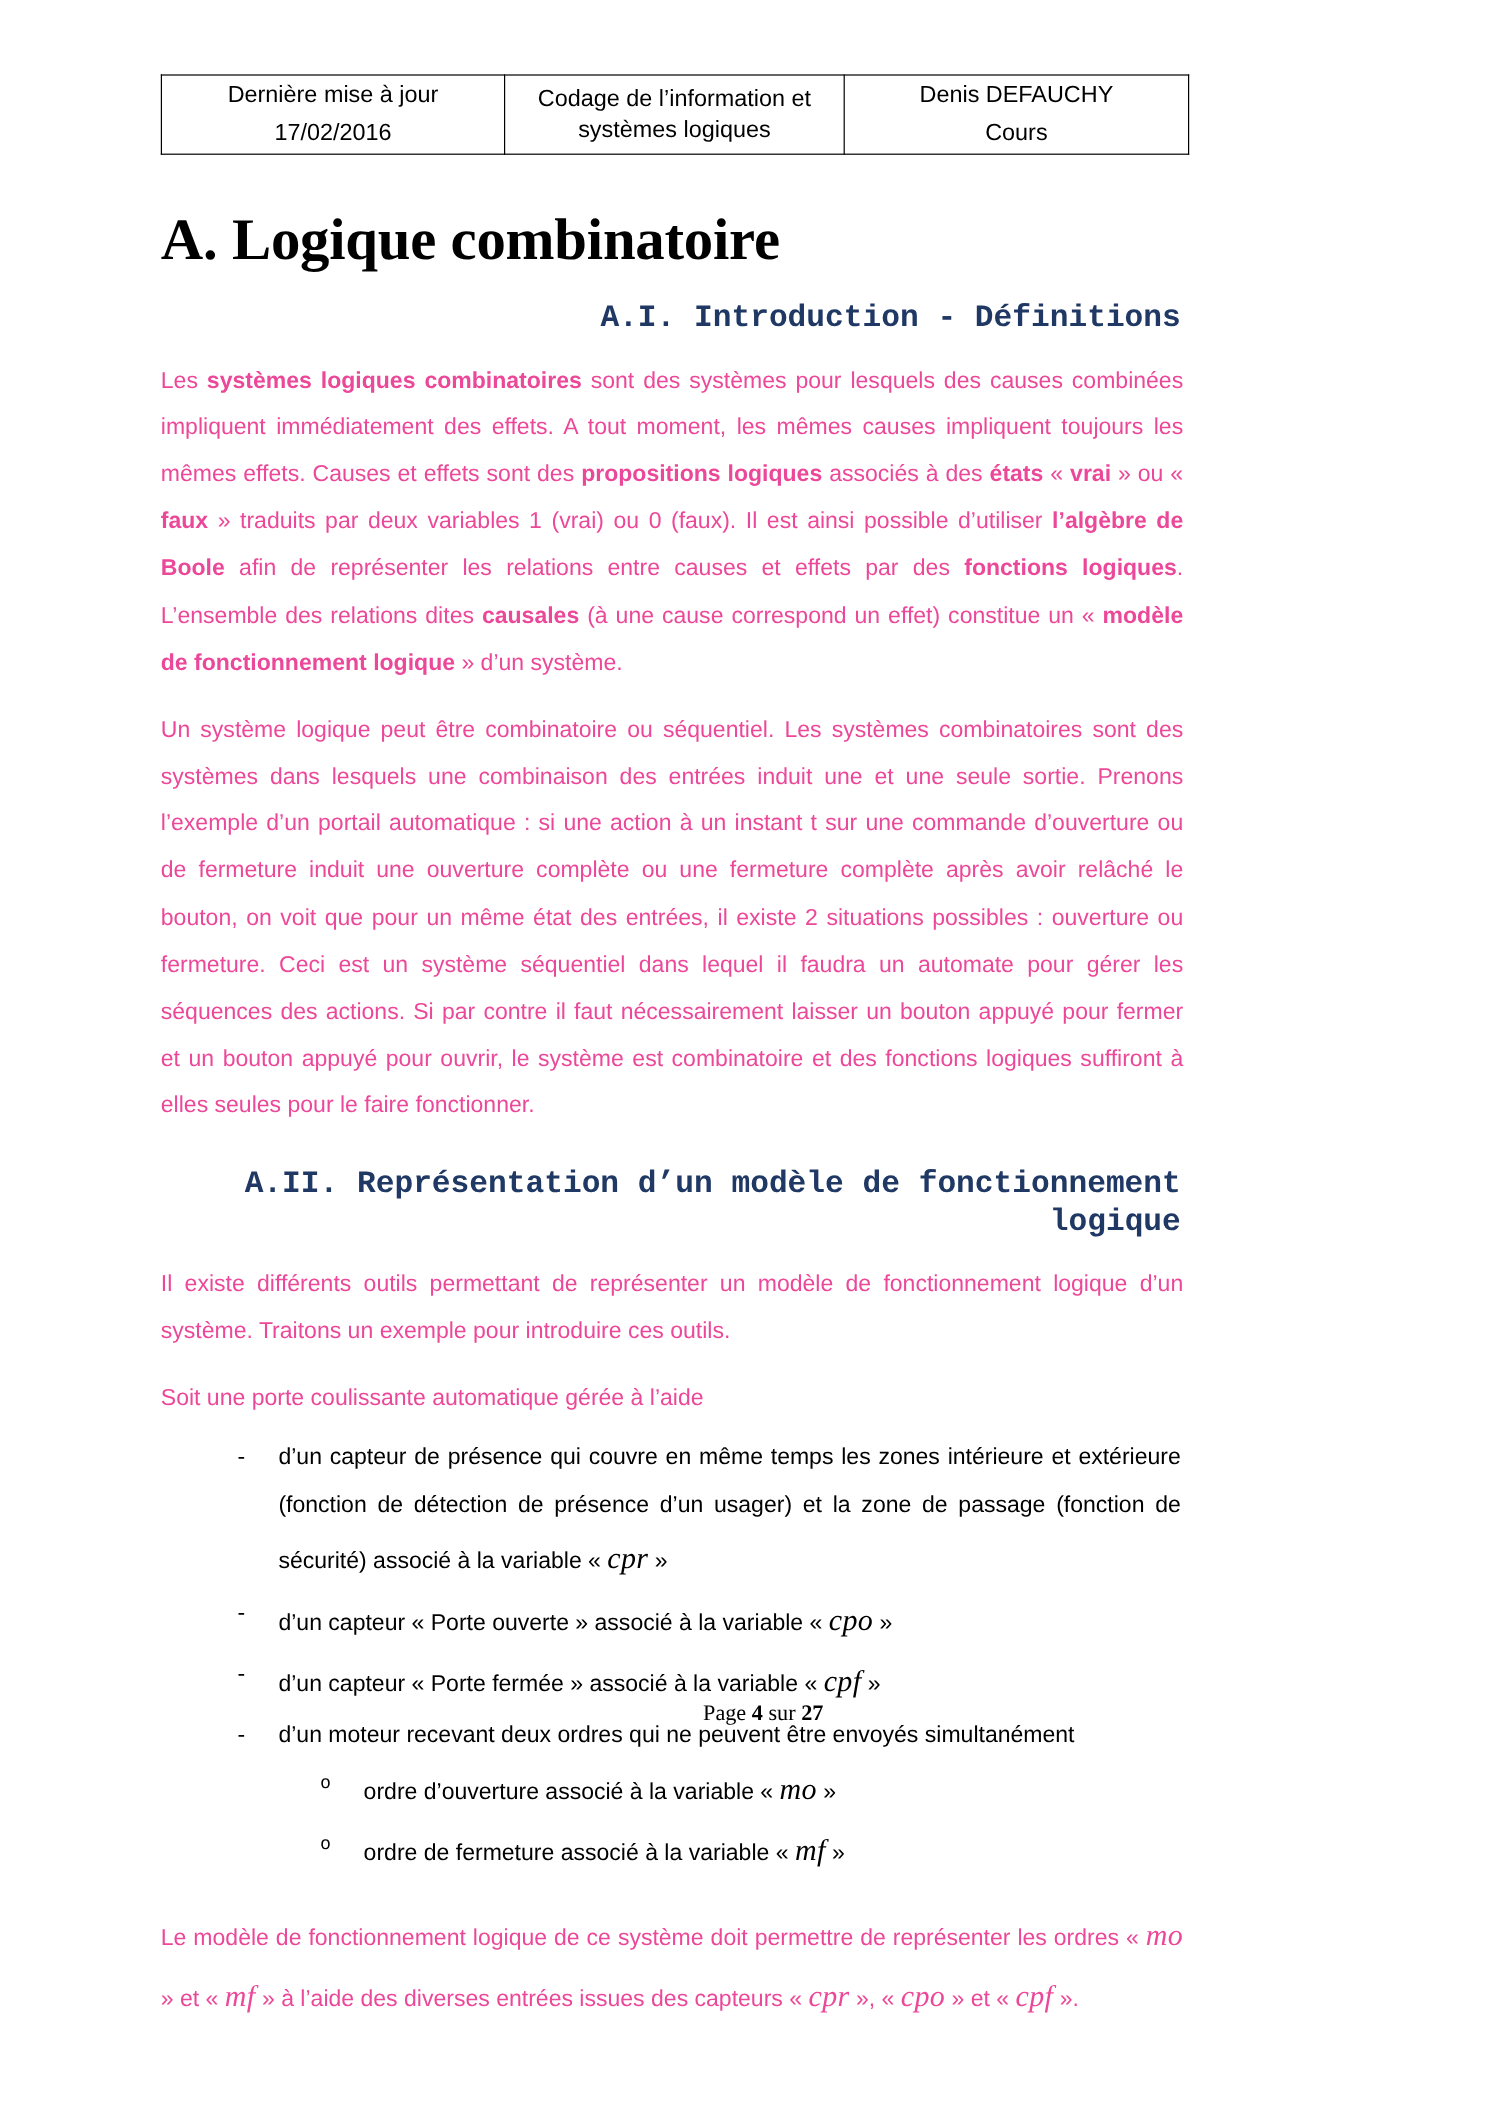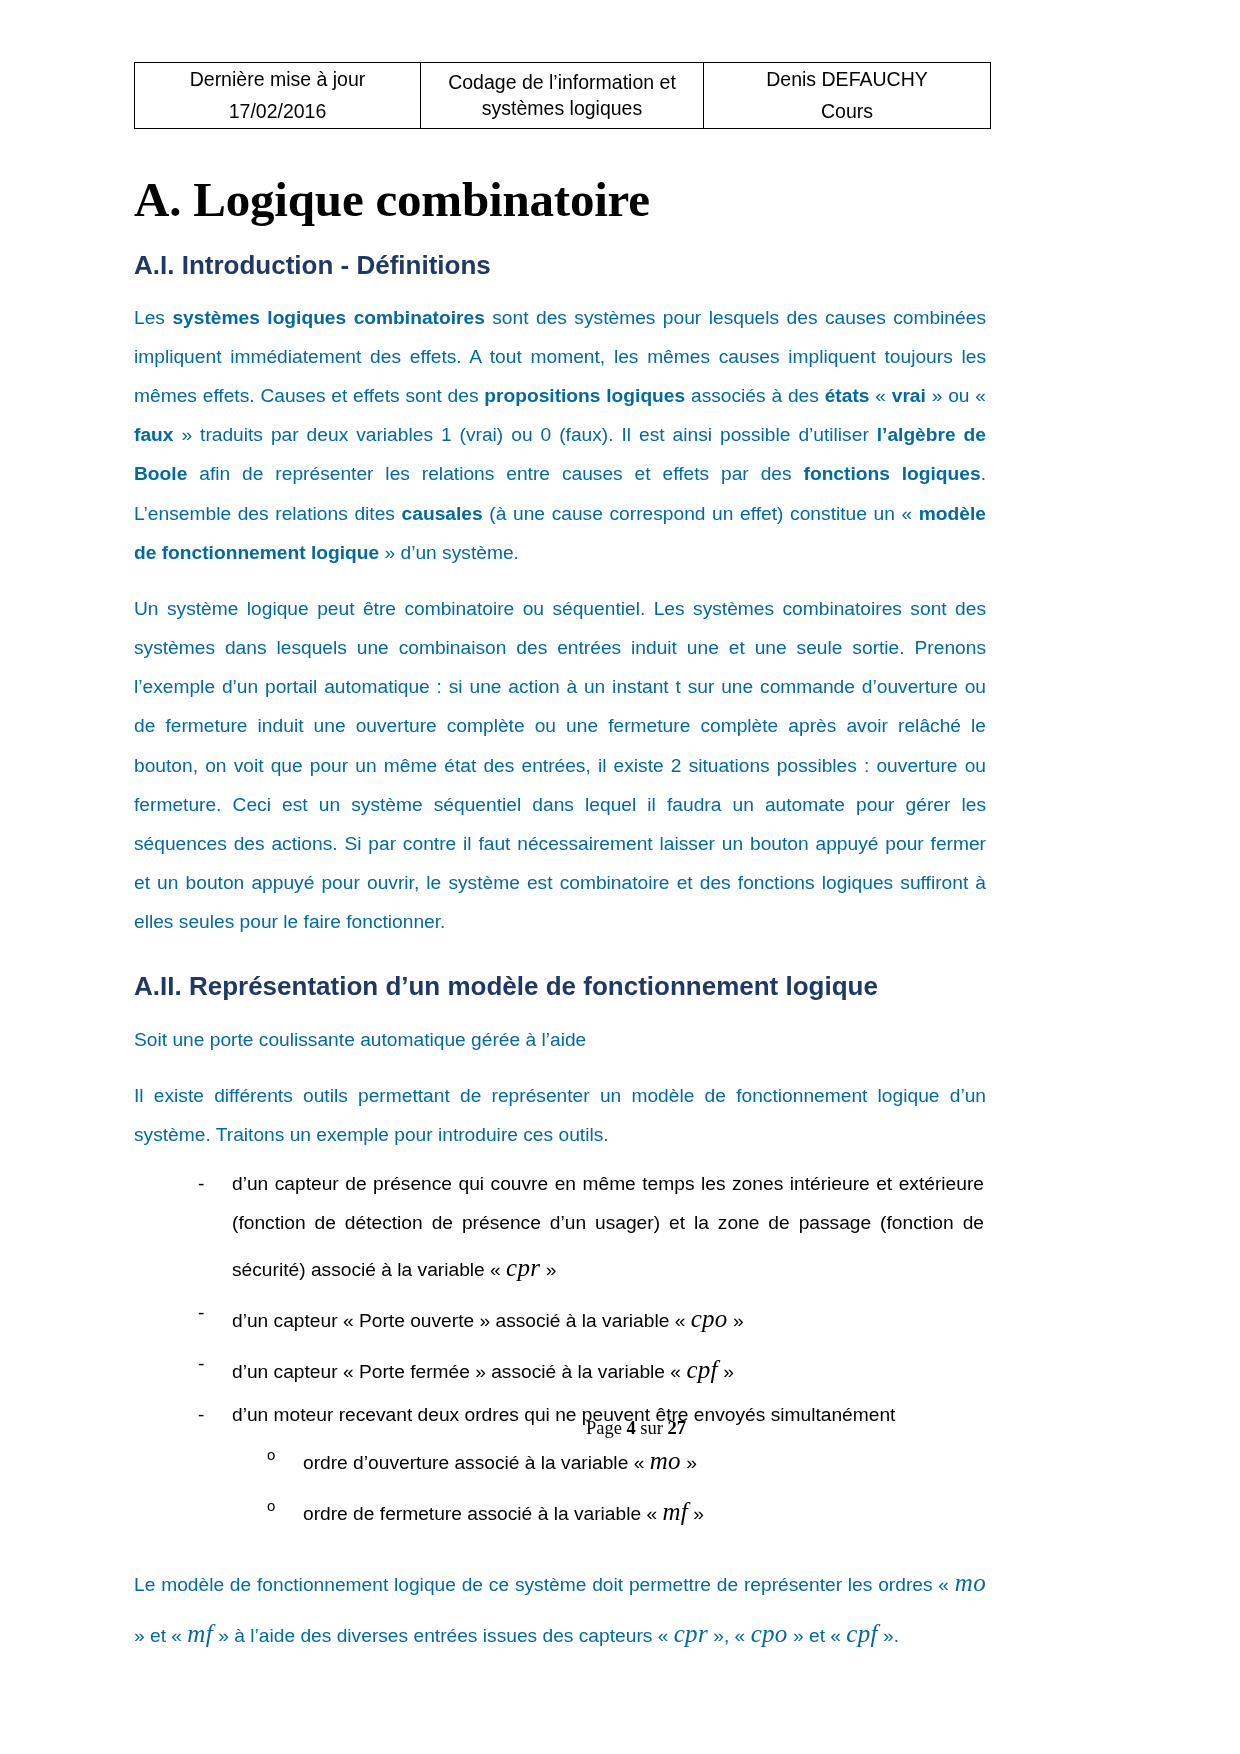--- a/index.html
+++ b/index.html
@@ -57,38 +57,39 @@
   .doc-title {
     font-family: "Liberation Serif", serif;
     font-weight: bold;
     font-size: 49px;
     line-height: 1.12;
     color: #000000;
     margin: 44px 0 0 2px;
     letter-spacing: -0.2px;
   }
   .h2 {
-    font-family: Liberation Sans, sans-serif;
+    font-family: Liberation Mono, monospace;
     font-weight: bold;
     font-size: 26px;
     line-height: 1.2;
     color: #1F3864;
     margin: 22px 0 0 2px;
+    text-align: right;
   }
   .h2.second { margin-top: 30px; }
 
   
   p.body {
     font-family: "Liberation Sans", sans-serif;
     font-size: 19.2px;
     line-height: 2.04;
     text-align: justify;
     margin: 17px 0 0 2px;
     width: 852px;
-    color: #0369a1;
+    color: #ec4899;
   }
   p.body.tight { margin-top: 20px; }
   p.body b { font-weight: bold; }
 
   
   .mv {
     font-family: "Liberation Serif", serif;
     font-style: italic;
     font-size: 25px;
     letter-spacing: 0.3px;
@@ -175,22 +176,22 @@
   </tbody>
     </table>
 
   <h1 class="doc-title">A. Logique combinatoire</h1>
 
   <h2 class="h2">A.I. Introduction - Définitions</h2>
   <p class="body"><span>Les </span><b>systèmes logiques combinatoires</b><span> sont des systèmes pour lesquels des causes combinées impliquent immédiatement des effets. A tout moment, les mêmes causes impliquent toujours les mêmes effets. Causes et effets sont des </span><b>propositions logiques</b><span> associés à des </span><b>états</b><span> « </span><b>vrai</b><span> » ou « </span><b>faux</b><span> » traduits par deux variables 1 (vrai) ou 0 (faux). Il est ainsi possible d’utiliser </span><b>l’algèbre de Boole</b><span> afin de représenter les relations entre causes et effets par des </span><b>fonctions logiques</b><span>. L’ensemble des relations dites </span><b>causales</b><span> (à une cause correspond un effet) constitue un « </span><b>modèle de fonctionnement logique</b><span> » d’un système.</span></p>
   <p class="body"><span>Un système logique peut être combinatoire ou séquentiel. Les systèmes combinatoires sont des systèmes dans lesquels une combinaison des entrées induit une et une seule sortie. Prenons l’exemple d’un portail automatique : si une action à un instant t sur une commande d’ouverture ou de fermeture induit une ouverture complète ou une fermeture complète après avoir relâché le bouton, on voit que pour un même état des entrées, il existe 2 situations possibles : ouverture ou fermeture. Ceci est un système séquentiel dans lequel il faudra un automate pour gérer les séquences des actions. Si par contre il faut nécessairement laisser un bouton appuyé pour fermer et un bouton appuyé pour ouvrir, le système est combinatoire et des fonctions logiques suffiront à elles seules pour le faire fonctionner.</span></p>
 
   <h2 class="h2 second">A.II. Représentation d’un modèle de fonctionnement logique</h2>
+  <p class="body"><span>Il existe différents outils permettant de représenter un modèle de fonctionnement logique d’un système. Traitons un exemple pour introduire ces outils.</span></p>
   <p class="body"><span>Soit une porte coulissante automatique gérée à l’aide</span></p>
-  <p class="body"><span>Il existe différents outils permettant de représenter un modèle de fonctionnement logique d’un système. Traitons un exemple pour introduire ces outils.</span></p>
 
   <ul class="dash-list">
     <li>
       <span class="dash">-</span>
       <span><span>d’un capteur de présence qui couvre en même temps les zones intérieure et extérieure (fonction de détection de présence d’un usager) et la zone de passage (fonction de sécurité) associé à la variable « </span><span class="mv">cpr</span><span> »</span></span>
     </li>
     <li>
       <span class="dash">-</span>
       <span><span>d’un capteur « Porte ouverte » associé à la variable « </span><span class="mv">cpo</span><span> »</span></span>
     </li>

